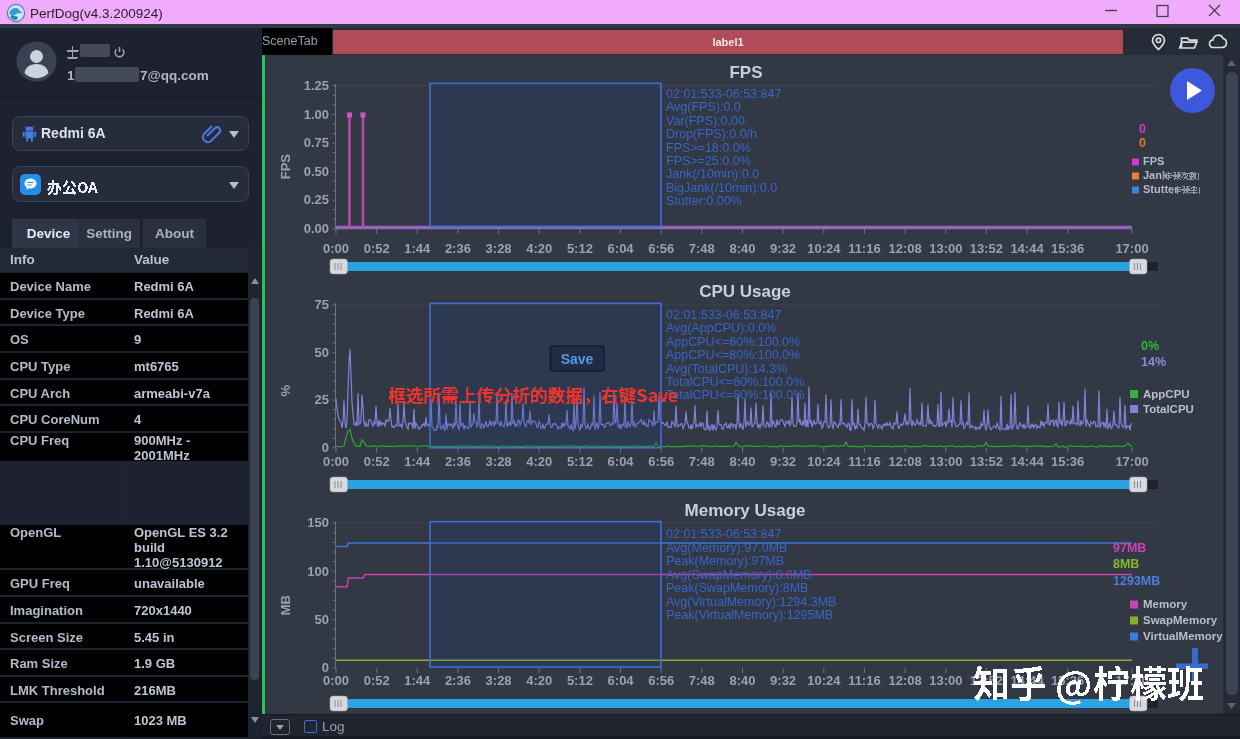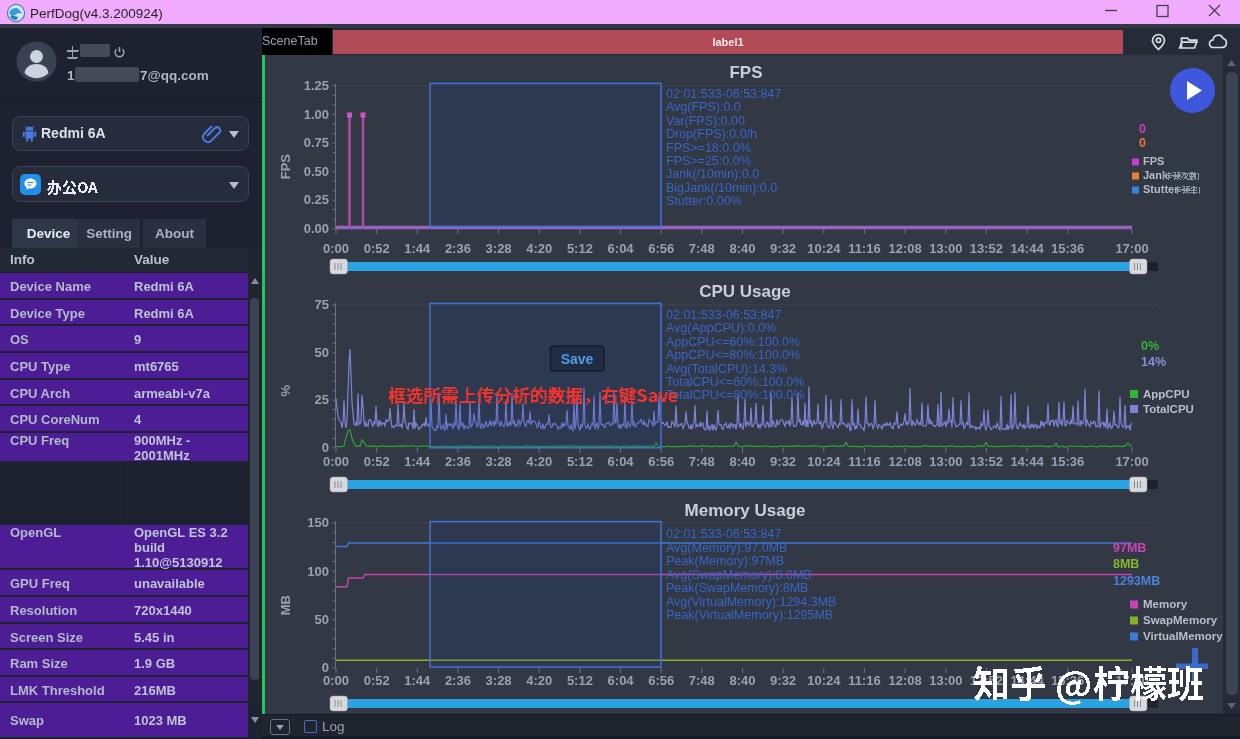--- a/index.html
+++ b/index.html
@@ -11,21 +11,21 @@
 .selbox { position:absolute; left:12px; width:237px; height:35px; background:#262c3b;
   border:1px solid #3a4255; border-radius:8px; }
 .seltext { position:absolute; left:28px; top:8px; font-size:14px; font-weight:700; color:#dde2ea; }
 .caret { position:absolute; width:0; height:0; border-left:5.5px solid transparent;
   border-right:5.5px solid transparent; border-top:7px solid #b7bdc9; }
 .tab { position:absolute; top:191px; height:29px; background:#2a3040; color:#aab2c2;
   font-size:13.5px; font-weight:700; text-align:center; line-height:29px; }
 #thead { position:absolute; left:0; top:220px; width:248px; height:25px; background:#232835;
   color:#bac1d2; font-size:13.5px; font-weight:600; border-bottom:1px solid #1b1f2b; }
 .trow { position:absolute; left:0; width:248px; font-size:13px; font-weight:700;
-  border-bottom:1px solid #1e2330; background:#4c1d95; }
+  border-bottom:1px solid #1e2330; background:#000000; }
 .tl { position:absolute; left:10px; top:0; width:112px; color:#b3bac9; }
 .tv { position:absolute; left:134px; top:0; width:112px; color:#bdc4d4; line-height:15px; }
 #main { position:absolute; left:262px; top:28px; width:978px; height:711px; background:#333845; }
 #tabbar { position:absolute; left:0; top:0; width:978px; height:27px; background:#262b38; }
 #scenetab { position:absolute; left:0; top:0; width:70px; height:27px; background:#000000;
   color:#97a0b2; font-size:12.5px; line-height:27px; }
 #redbar { position:absolute; left:71px; top:1.5px; width:790px; height:24.5px; background:#b24b58;
   color:#f0e9ea; font-size:11px; font-weight:700; text-align:center; line-height:24px; }
 #charts { position:absolute; left:0; top:27px; width:960px; height:660px; background:#333845;
   border-left:3px solid #22c55e; }
@@ -163,21 +163,21 @@
         <div>1.10@5130912</div>
       </div>
     </div>
     <div class="trow" style="top:542px;height:26px">
       <div class="tl" style="padding-top:6px">GPU Freq</div>
       <div class="tv" style="padding-top:6px">
         <div>unavailable</div>
       </div>
     </div>
     <div class="trow" style="top:569px;height:26px">
-      <div class="tl" style="padding-top:6px">Resolution</div>
+      <div class="tl" style="padding-top:6px">Imagination</div>
       <div class="tv" style="padding-top:6px">
         <div>720x1440</div>
       </div>
     </div>
     <div class="trow" style="top:596px;height:25px">
       <div class="tl" style="padding-top:6px">Screen Size</div>
       <div class="tv" style="padding-top:6px">
         <div>5.45 in</div>
       </div>
     </div>

